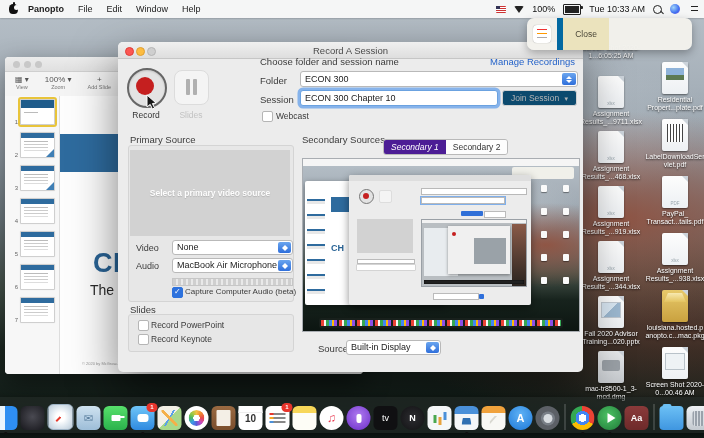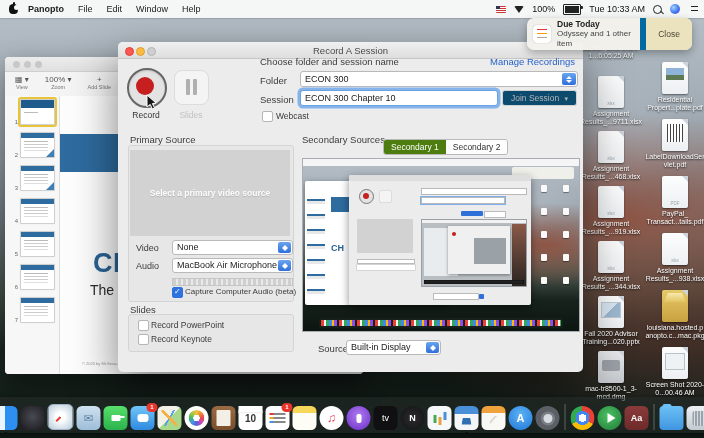--- a/index.html
+++ b/index.html
@@ -116,21 +116,21 @@
   .sec-title{position:absolute;font-size:9.5px;color:#3b3b3b;}
   .primary-preview{position:absolute;left:12px;top:108px;width:160px;height:86px;background:#d2d2d2;
     display:flex;align-items:center;justify-content:center;}
   .primary-placeholder{font-size:8.5px;font-weight:bold;color:#fdfdfd;text-shadow:0 1px 1px rgba(0,0,0,.15);}
   .meter{position:absolute;left:54px;top:236px;width:119px;height:6px;border:1px solid #c6c6c6;
     background:repeating-linear-gradient(90deg,#cfcfcf 0 3px,#e9e9e9 3px 5px);}
 
   .tabs{position:absolute;left:265px;top:97px;display:flex;height:14px;border-radius:3px;overflow:hidden;
     border:1px solid #b9b9b9;font-size:8.5px;line-height:14px;}
   .tab{padding:0 7px;background:#fdfdfd;color:#333;cursor:pointer;}
-  .tab.active{background:#4d7c0f;color:#fff;}
+  .tab.active{background:#4c1d95;color:#fff;font-style:italic;}
 
   .sec-preview{position:absolute;left:184px;top:116px;width:276px;height:172px;border:1px solid #a9adb2;background:#888;overflow:hidden;}
 
   
   .mini-screen{position:absolute;inset:0;
     background:
       radial-gradient(ellipse 55% 35% at 88% 50%, rgba(148,78,58,.85), rgba(148,78,58,0) 70%),
       radial-gradient(ellipse 55% 28% at 65% 28%, rgba(205,212,218,.55), rgba(205,212,218,0) 70%),
       linear-gradient(180deg,#b7c0c8 0%,#a0aab3 25%,#808b92 45%,#4a564d 66%,#17231d 82%,#0c1511 100%);}
   .mini-menubar{position:absolute;left:0;top:0;right:0;height:7px;background:#f5f5f5;}
@@ -518,24 +518,20 @@
       <span class="battery"></span>
       <span class="clock">Tue 10:33 AM</span>
       <span class="mag"></span>
       <span class="siri"></span>
       <span class="nc"></span>
     </div>
   </div>
 
   <div id="notif">
     <div class="notif-icon"></div>
-    <div class="notif-texts">
-      <div class="notif-title">Due Today</div>
-      <div class="notif-body">Odyssey and 1 other item</div>
-    </div>
     <div class="notif-close">Close</div>
   </div>
 
   <div id="dock">
       <div class="dock-icon finder">
         <div class="dot"></div>
       </div>
       <div class="dock-icon launchpad"></div>
       <div class="dock-icon safari"></div>
       <div class="dock-icon mail"></div>

